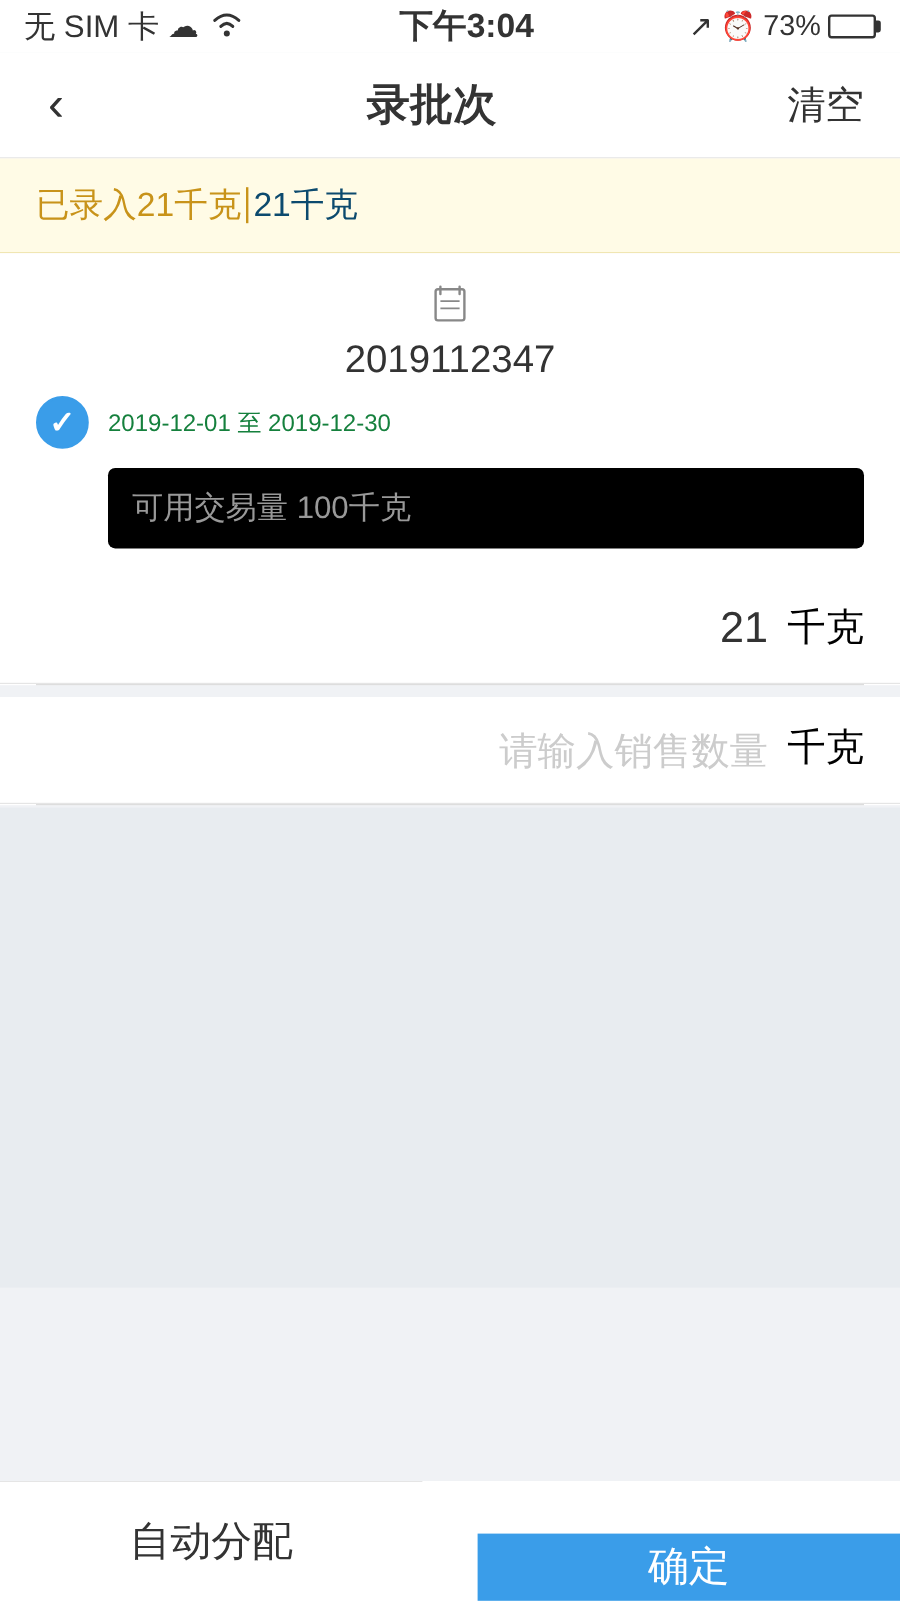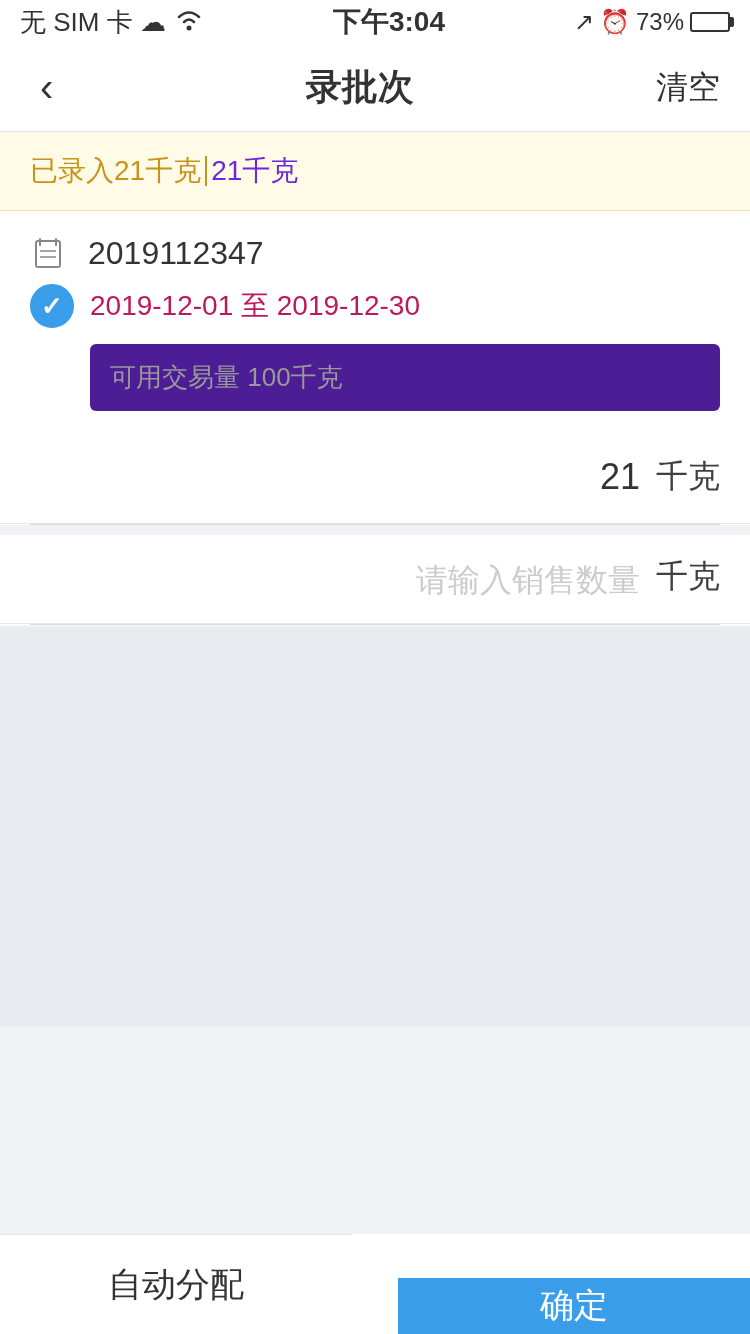--- a/index.html
+++ b/index.html
@@ -107,36 +107,37 @@
       font-size: 28px;
       color: #c8931a;
     }
     .summary-divider {
       width: 2px;
       height: 30px;
       background: #c8931a;
     }
     .summary-amount {
       font-size: 28px;
-      color: #6d28d9;
+      color: #0c4a6e;
     }
 
     
     .batch-card {
       background: #fff;
       margin-bottom: 2px;
     }
     .batch-card-inner {
       padding: 24px 30px;
     }
     .batch-header {
       display: flex;
-      align-items: flex-start;
-      gap: 22px;
+      align-items: center;
+      gap: 10px;
       margin-bottom: 12px;
+      flex-direction: column;
     }
     .batch-icon {
       width: 36px;
       height: 36px;
       display: flex;
       align-items: center;
       justify-content: center;
       font-size: 28px;
       color: #666;
     }
@@ -166,26 +167,26 @@
       background: #3a9de9;
       border-color: #3a9de9;
     }
     .radio-circle.checked::after {
       content: '✓';
       color: #fff;
       font-size: 26px;
       font-weight: 700;
     }
     .batch-date {
-      font-size: 28px;
-      color: #be185d;
+      font-size: 20px;
+      color: #15803d;
       text-align: right;
     }
     .available-row {
-      background: #4c1d95;
+      background: #000000;
       border-radius: 6px;
       padding: 16px 20px;
       font-size: 26px;
       color: #999;
       margin-left: 60px;
     }
 
     
     .quantity-row {
       display: flex;
@@ -196,21 +197,21 @@
       background: #fff;
       border-bottom: 1px solid #e5e5e5;
     }
     .quantity-value {
       font-size: 36px;
       color: #333;
       font-weight: 500;
     }
     .quantity-unit {
       font-size: 32px;
-      color: #404040;
+      color: #000000;
     }
     .quantity-input-row {
       display: flex;
       align-items: flex-end;
       justify-content: flex-end;
       padding: 20px 30px 24px;
       gap: 16px;
       background: #fff;
       border-bottom: 1px solid #e5e5e5;
     }

